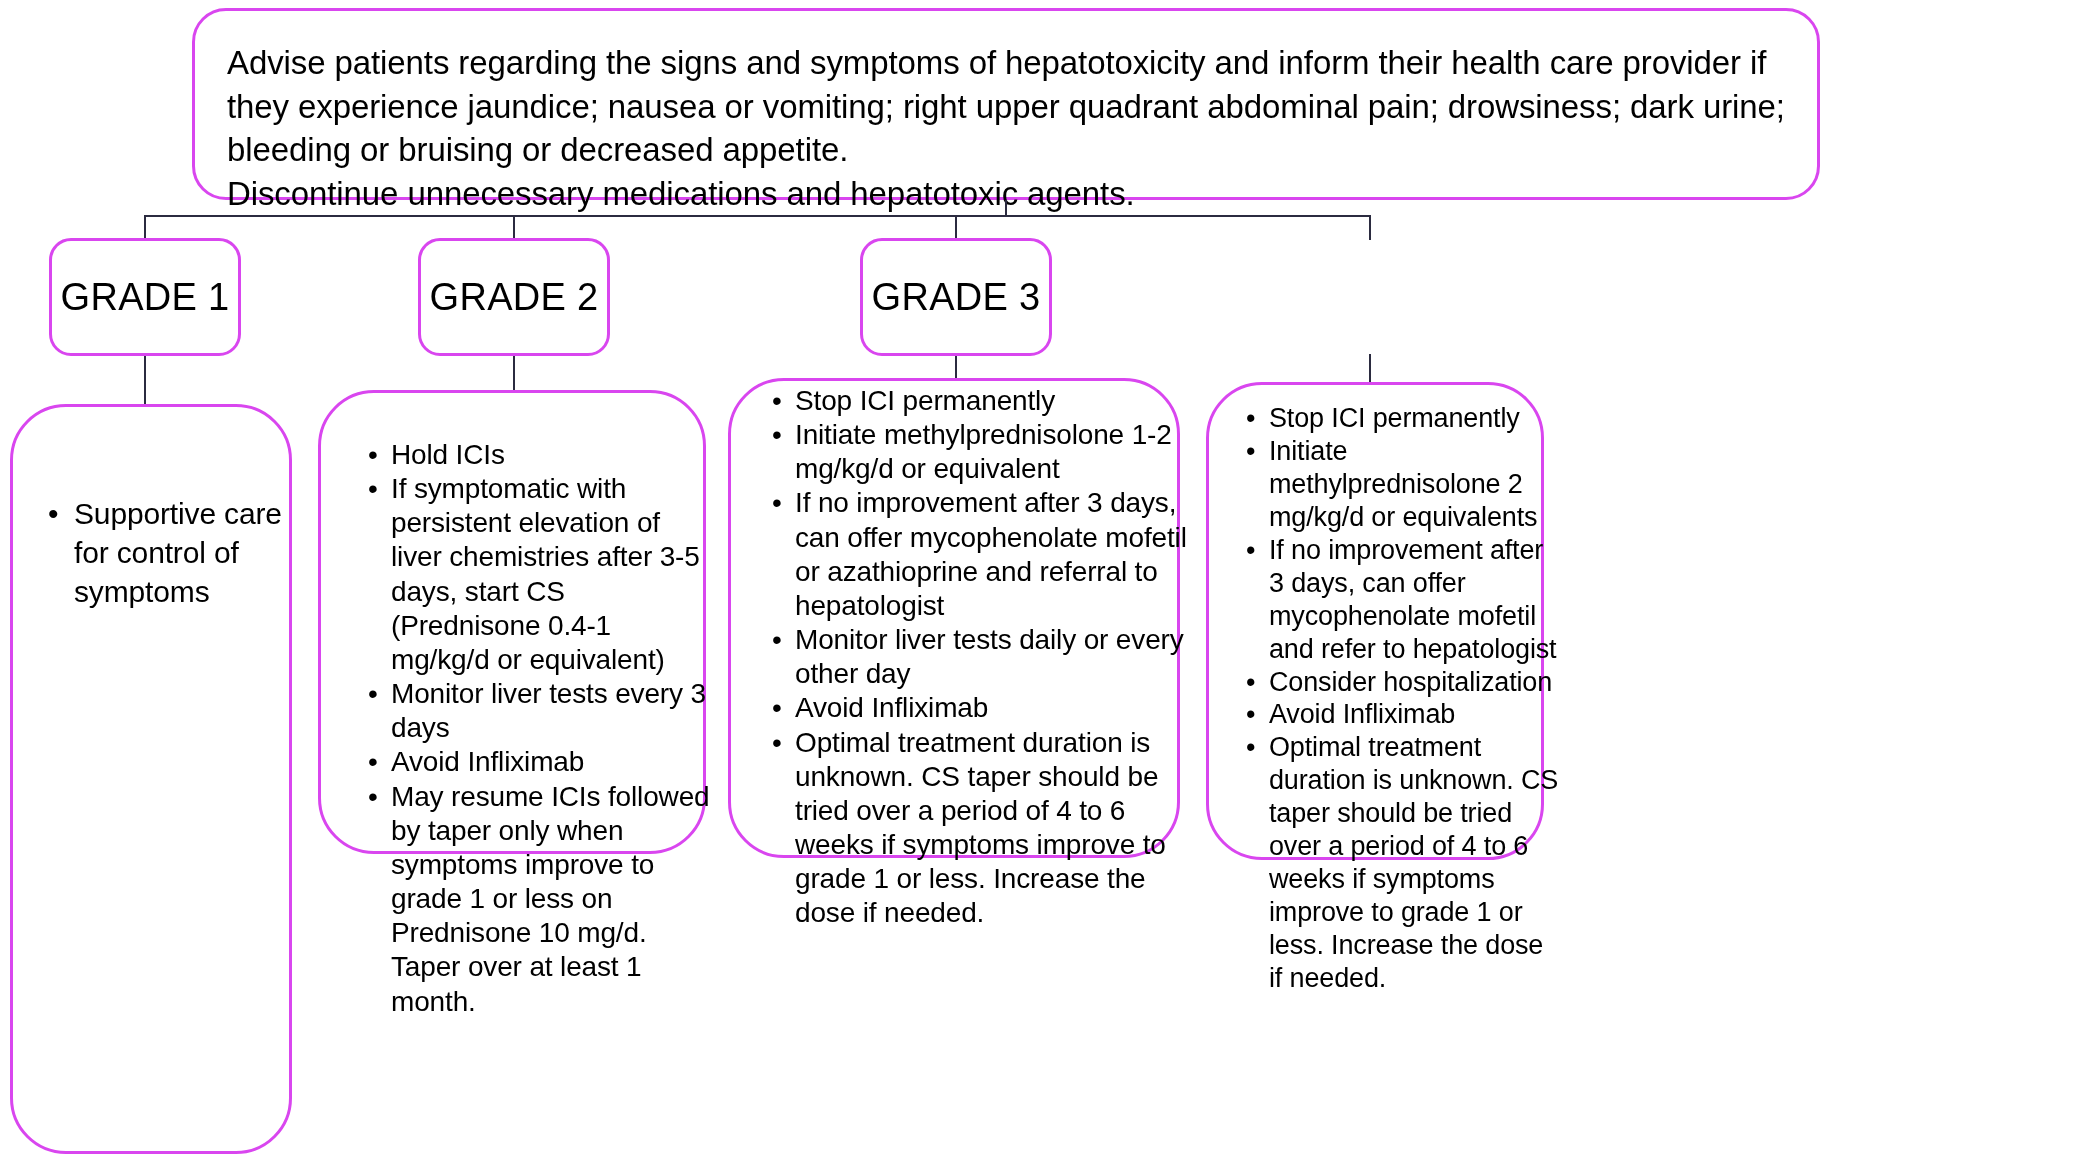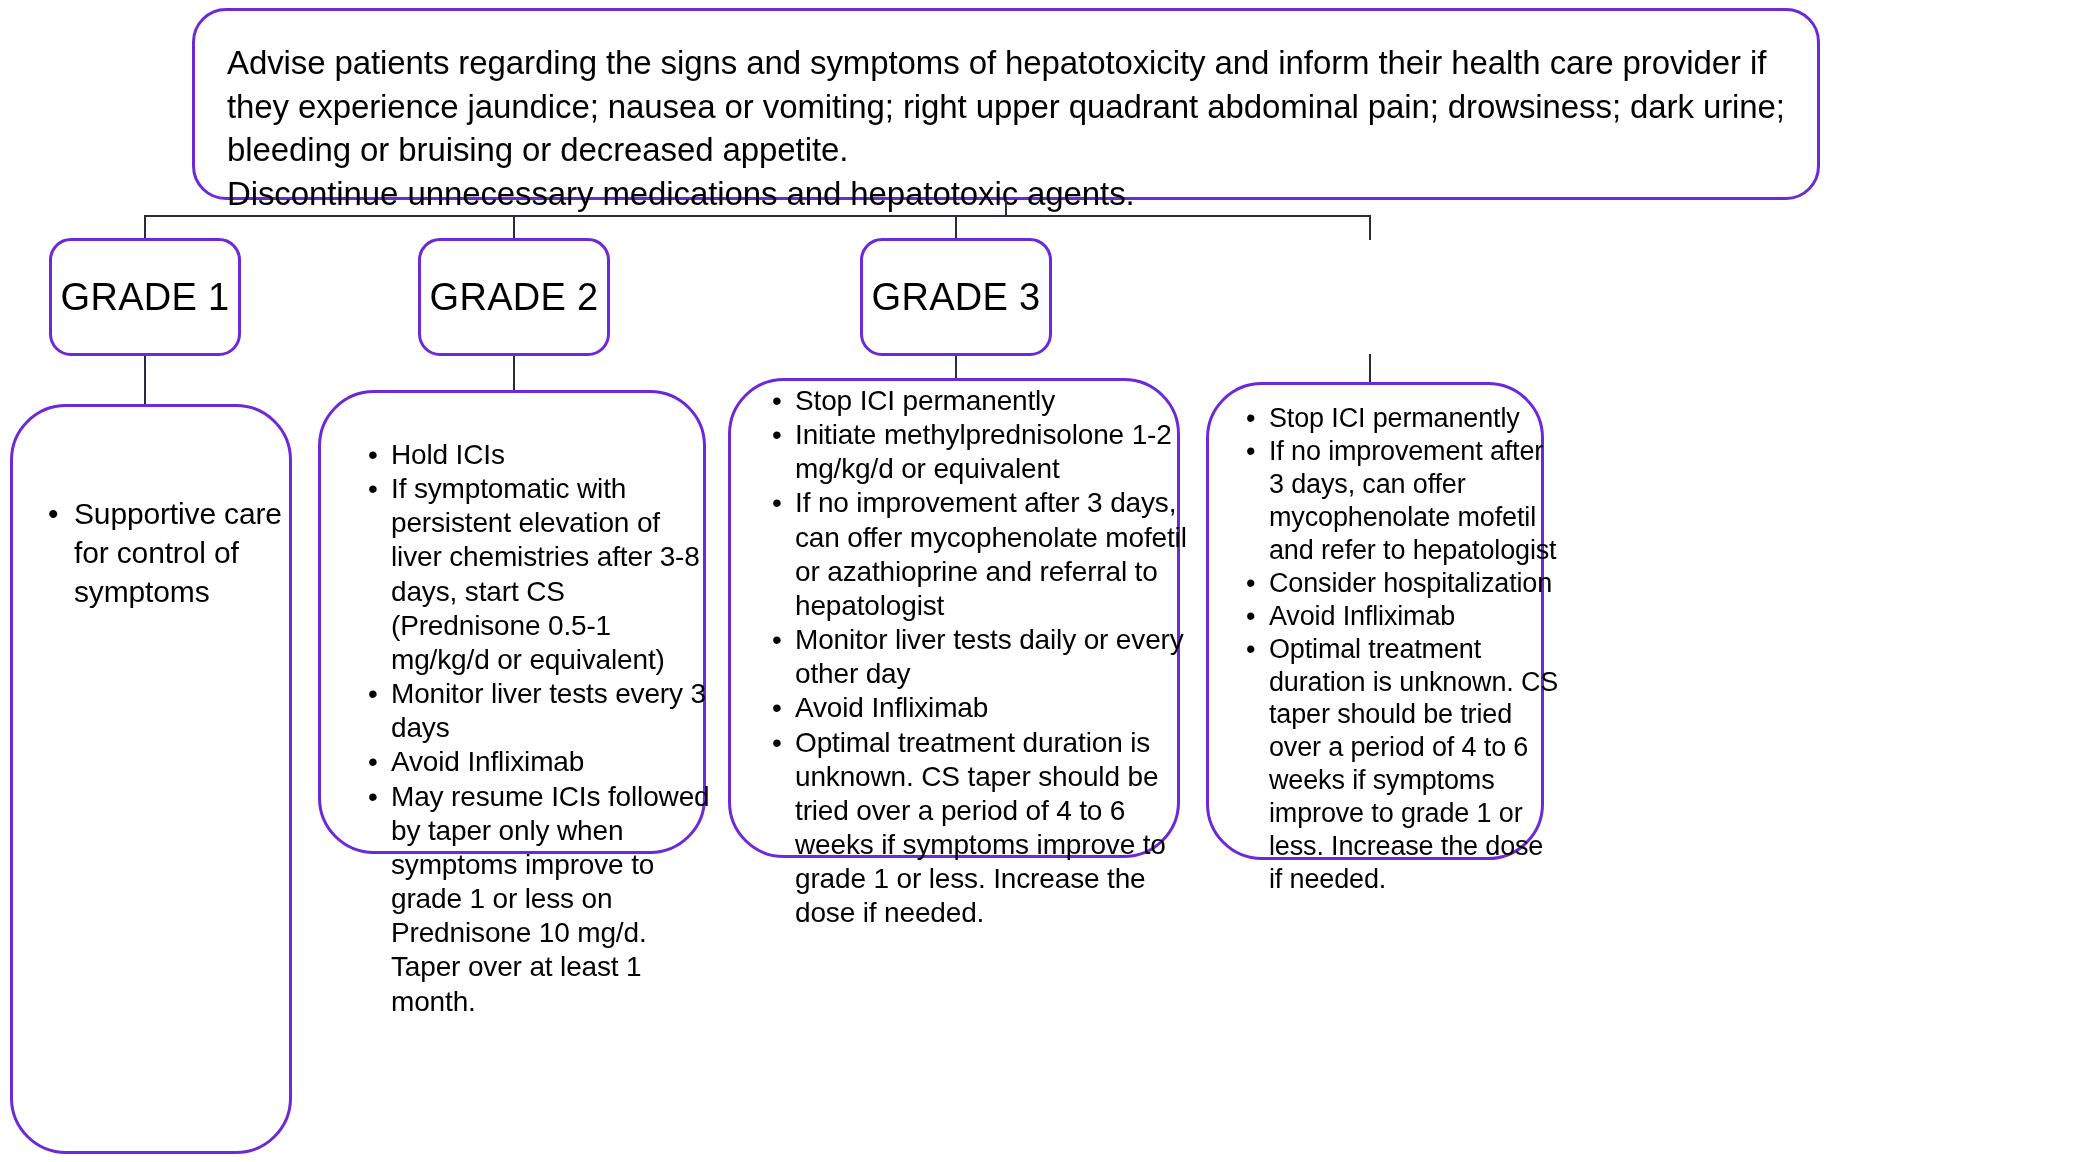--- a/index.html
+++ b/index.html
@@ -25,21 +25,21 @@
     position: absolute;
     background: #2b2b40;
   }
   .connector.h { height: 2px; }
   .connector.v { width: 2px; }
 
   
   .box {
     position: absolute;
     box-sizing: border-box;
-    border: 3px solid #6d28d9;
+    border: 3px solid #d946ef;
     background: #ffffff;
   }
 
   
   #advice-box {
     left: 192px;
     top: 8px;
     width: 1628px;
     height: 192px;
     border-radius: 34px;
@@ -187,41 +187,42 @@
 
   <div class="overflow-layer" style="left:10px; top:404px; width:282px; height:750px;">
     <ul class="bullets" id="list-1">
       <li>Supportive care for control of symptoms</li>
     </ul>
   </div>
 
   <div class="overflow-layer" style="left:318px; top:390px; width:388px; height:464px;">
     <ul class="bullets" id="list-2">
       <li>Hold ICIs</li>
-      <li>If symptomatic with persistent elevation of liver chemistries after 3-8 days, start CS (Prednisone 0.5-1 mg/kg/d or equivalent)</li>
+      <li>If symptomatic with persistent elevation of liver chemistries after 3-5 days, start CS (Prednisone 0.4-1 mg/kg/d or equivalent)</li>
       <li>Monitor liver tests  every 3 days</li>
       <li>Avoid Infliximab</li>
       <li>May resume ICIs followed by taper only when symptoms improve to grade 1 or less on Prednisone 10 mg/d. Taper over at least 1 month.</li>
     </ul>
   </div>
 
   <div class="overflow-layer" style="left:728px; top:378px; width:452px; height:480px;">
     <ul class="bullets" id="list-3">
       <li>Stop ICI permanently</li>
       <li>Initiate methylprednisolone  1-2 mg/kg/d or equivalent</li>
       <li>If  no improvement after 3 days, can offer mycophenolate mofetil or azathioprine and referral to hepatologist</li>
       <li>Monitor liver tests daily or every other day</li>
       <li>Avoid Infliximab</li>
       <li>Optimal treatment duration is unknown. CS taper should be tried over a period of 4 to 6 weeks if symptoms improve to grade 1 or less. Increase the dose if needed.</li>
     </ul>
   </div>
 
   <div class="overflow-layer" style="left:1206px; top:382px; width:338px; height:478px;">
     <ul class="bullets" id="list-4">
       <li>Stop ICI permanently</li>
+      <li>Initiate methylprednisolone 2 mg/kg/d or equivalents</li>
       <li>If no improvement after 3 days, can offer mycophenolate mofetil and refer to hepatologist</li>
       <li>Consider hospitalization</li>
       <li>Avoid Infliximab</li>
       <li>Optimal treatment duration is unknown. CS taper should be tried over a period of 4 to 6 weeks if symptoms improve to grade 1 or less. Increase the dose if needed.</li>
     </ul>
   </div>
 
 </div>
 
 </body></html>

